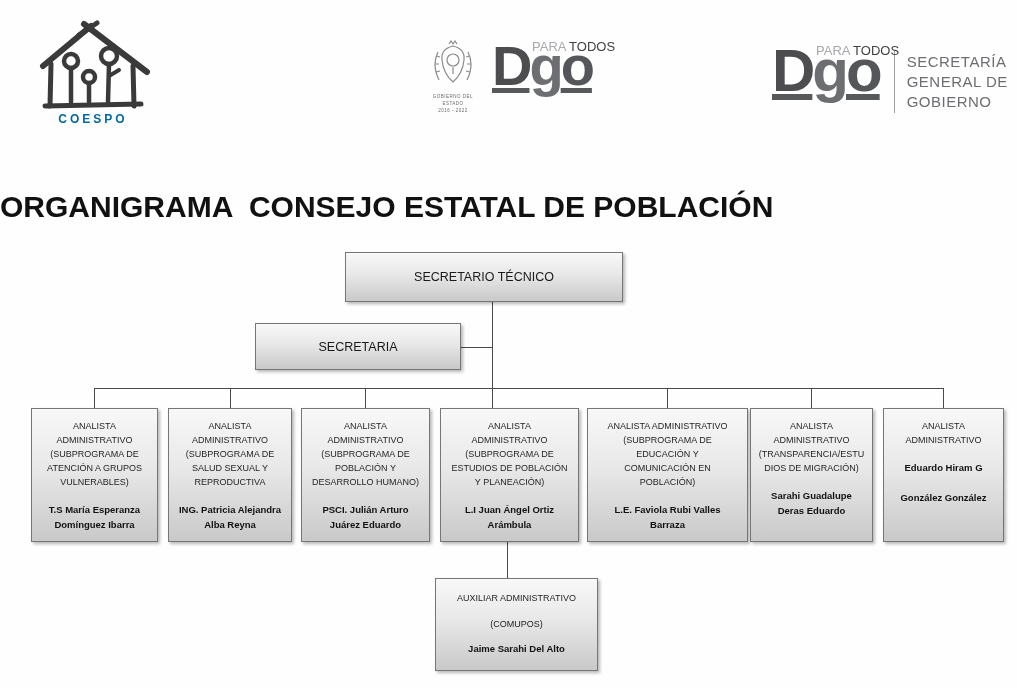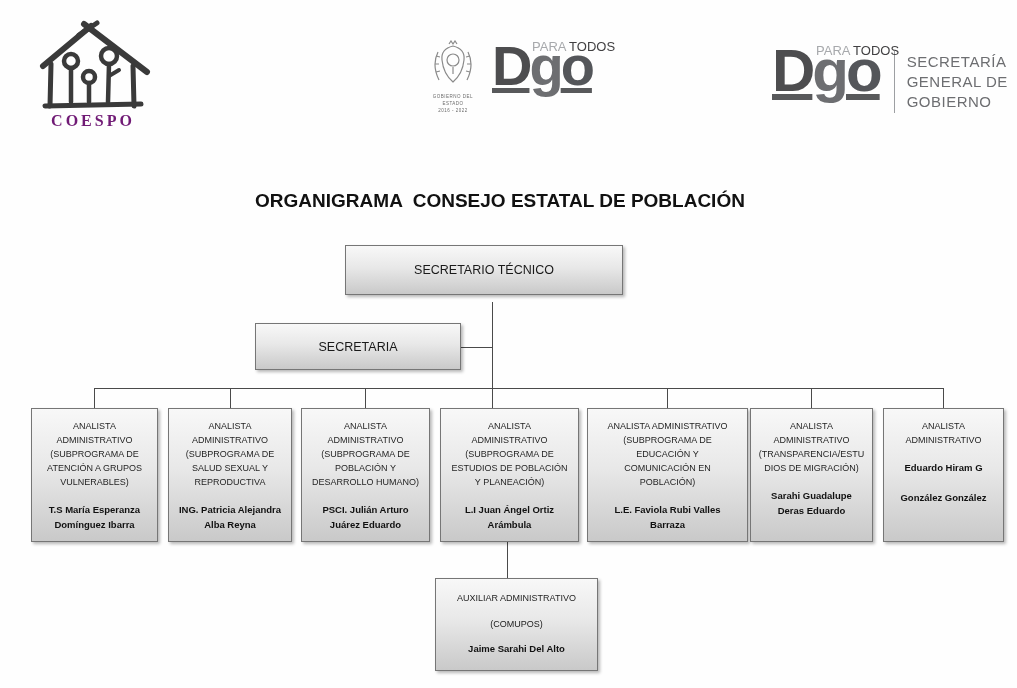--- a/index.html
+++ b/index.html
@@ -1,22 +1,22 @@
 <!DOCTYPE html>
 <html><head>
 <meta charset="utf-8">
 <style>
   html,body{margin:0;padding:0;background:#ffffff;}
   #page{position:relative;width:1017px;height:688px;background:#fefefe;overflow:hidden;
         font-family:"Liberation Sans",sans-serif;color:#1a1a1a;}
 
   
   .coespo{position:absolute;left:28px;top:14px;width:130px;height:118px;text-align:center;}
-  .coespo-label{font-family:Liberation Serif, serif;font-weight:bold;font-size:16px;
-                letter-spacing:3px;color:#701a75;margin-top:-6px;}
+  .coespo-label{font-family:Liberation Sans, sans-serif;font-weight:bold;font-size:12px;
+                letter-spacing:3px;color:#0369a1;margin-top:-6px;}
 
   .state-logo{position:absolute;left:422px;top:38px;width:200px;height:80px;display:flex;align-items:flex-start;}
   .emblem-wrap{width:62px;text-align:center;margin-top:2px;}
   .emblem-caption{font-size:4.5px;letter-spacing:.5px;color:#6b6b6b;line-height:1.5;white-space:pre-line;}
   .dgo-wrap{position:relative;margin-left:8px;height:78px;}
   .dgo-text{font-weight:bold;font-size:56px;line-height:1;letter-spacing:-3px;color:#58595b;text-decoration:underline;}
   .dgo-text .d{color:#4d4d4f;}
   .dgo-text .g{color:#6d6e71;}
   .dgo-text .o{color:#54565a;}
   .tagline{position:absolute;top:1px;left:40px;font-size:13px;font-weight:normal;letter-spacing:0px;white-space:nowrap;}
@@ -24,22 +24,22 @@
   .tagline .todos{color:#414042;}
 
   .sgg-logo{position:absolute;left:772px;top:36px;width:240px;height:92px;display:flex;align-items:center;}
   .sgg-logo .dgo-wrap{height:82px;margin-left:0;}
   .sgg-logo .dgo-text{font-size:60px;}
   .sgg-logo .tagline{top:2px;left:44px;font-size:13px;}
   .sgg-divider{width:1px;height:62px;background:#9d9fa2;margin:0 12px 0 14px;}
   .sgg-dept{font-size:15px;color:#6d6e71;line-height:1.35;white-space:pre-line;letter-spacing:.5px;}
 
   
-  .page-title{position:absolute;left:0;top:190px;width:1000px;text-align:center;
-              font-size:19px;font-weight:bold;color:#111;white-space:pre;letter-spacing:0px;}
+  .page-title{position:absolute;left:0;top:190px;width:1000px;
+              font-size:30px;font-weight:bold;color:#111;white-space:pre;letter-spacing:0px;}
 
   
   .obox{position:absolute;box-sizing:border-box;border:1px solid #767676;
         background:linear-gradient(to bottom,#f8f8f8 0%,#e8e8e8 45%,#c9c9c9 100%);
         box-shadow:2px 2px 3px rgba(0,0,0,0.28);text-align:center;}
   .obox-head{display:flex;align-items:center;justify-content:center;font-size:12.5px;color:#1a1a1a;}
   .row-box{top:408px;height:134px;padding:11px 6px 16px 6px;}
   .role{font-size:9px;line-height:1.55;white-space:pre-line;color:#1f1f1f;}
   .person{font-size:9.5px;line-height:1.6;font-weight:bold;white-space:pre-line;color:#111;margin-top:12px;}
   .aux-box{left:435px;top:578px;width:163px;height:93px;padding-top:13px;}
@@ -124,21 +124,21 @@
   <div class="cline" style="left:94px;top:388px;width:849px;height:1px;"></div>
   <div class="cline" style="left:94px;top:388px;width:1px;height:20px;"></div>
   <div class="cline" style="left:230px;top:388px;width:1px;height:20px;"></div>
   <div class="cline" style="left:365px;top:388px;width:1px;height:20px;"></div>
   <div class="cline" style="left:492px;top:388px;width:1px;height:20px;"></div>
   <div class="cline" style="left:667px;top:388px;width:1px;height:20px;"></div>
   <div class="cline" style="left:811px;top:388px;width:1px;height:20px;"></div>
   <div class="cline" style="left:943px;top:388px;width:1px;height:20px;"></div>
   <div class="cline" style="left:507px;top:542px;width:1px;height:36px;"></div>
 
-  <div class="obox obox-head" style="left:345px;top:245px;width:278px;height:50px;">
+  <div class="obox obox-head" style="left:345px;top:252px;width:278px;height:50px;">
     <span>SECRETARIO TÉCNICO</span>
   </div>
 
   <div class="obox obox-head" style="left:255px;top:323px;width:206px;height:47px;">
     <span>SECRETARIA</span>
   </div>
 
   <div class="obox row-box" style="left:31px;width:127px;">
     <div class="role">ANALISTA
 ADMINISTRATIVO

